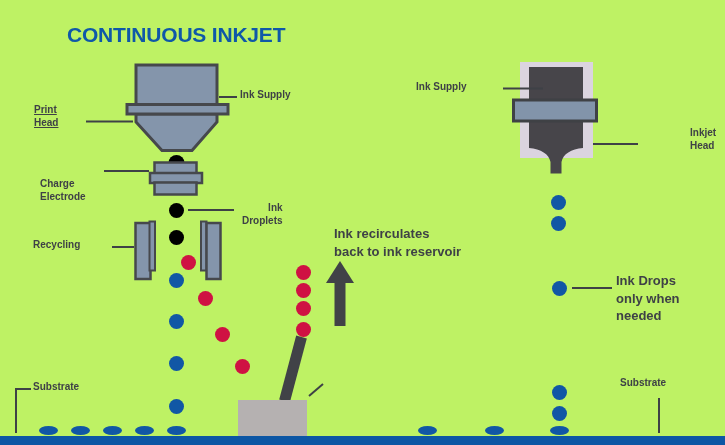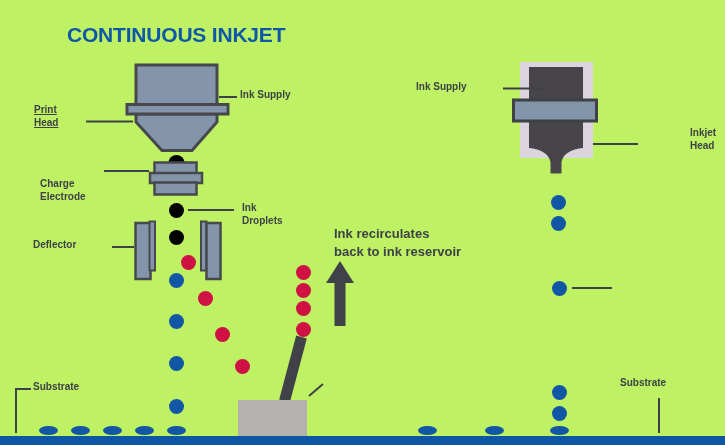--- a/index.html
+++ b/index.html
@@ -111,25 +111,28 @@
       <div class="splat" style="left: 549.5px; top: 425.5px; background: rgb(17, 87, 165);"></div>
     </div>
 
   <div class="substrate-bar"></div>
 
   <div class="lbl" style="left:34px; top:103px;text-decoration:underline;">Print
 Head</div>
   <div class="lbl" style="left:240px; top:88px;">Ink Supply</div>
   <div class="lbl" style="left:40px; top:161px;margin-top:16px;">Charge
 Electrode</div>
-  <div class="lbl" style="left:33px; top:238px;">Deflector</div>
-  <div class="lbl" style="left:242px; top:201px;">Ink
+  <div class="lbl" style="left:33px; top:238px;">Recycling</div>
+  <div class="lbl" style="left:242px; top:201px;text-align:right;">Ink
 Droplets</div>
   <div class="lbl small" style="left:334px; top:225px;">Ink recirculates
 back to ink reservoir</div>
   <div class="lbl" style="left:33px; top:380px;">Substrate</div>
 
   <div class="lbl" style="left:416px; top:80px;">Ink Supply</div>
   <div class="lbl" style="left:642px; top:126px;margin-left:48px;">Inkjet
 Head</div>
+  <div class="lbl small" style="left:616px; top:272px;">Ink Drops
+only when
+needed</div>
   <div class="lbl" style="left:620px; top:376px;">Substrate</div>
 
 </div>
 
 </body></html>

